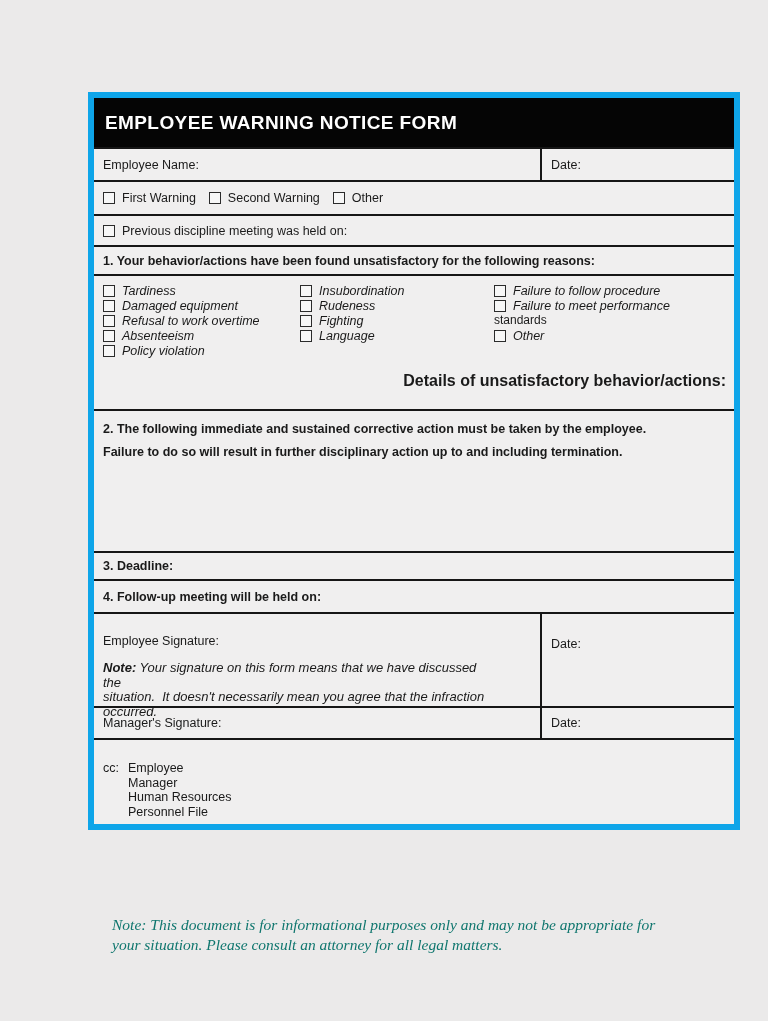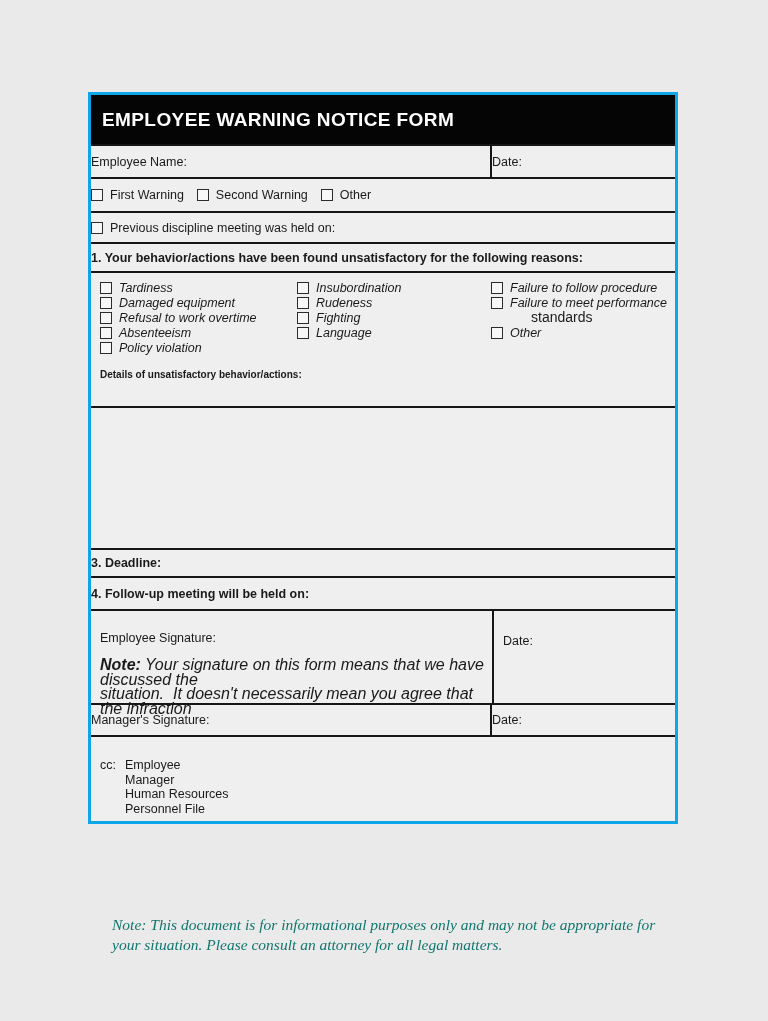--- a/index.html
+++ b/index.html
@@ -6,56 +6,56 @@
   body {
     width:768px; height:1021px;
     background:#ebeaea;
     font-family:"Liberation Sans", sans-serif;
     color:#1a1a1a;
     -webkit-font-smoothing:antialiased;
   }
   .canvas { position:relative; width:768px; height:1021px; overflow:hidden; }
 
   .form {
-    position:absolute; left:88px; top:92px; width:590px;
-    border:3px solid #0ea5e9; background:#f0efef; box-sizing:border-box;
+    position:absolute; left:88px; top:92px; width:652px;
+    border:6px solid #0ea5e9; background:#f0efef; box-sizing:border-box;
   }
   .hdr { height:49px; background:#050505; display:flex; align-items:center; padding-left:11px; }
   .hdr-title { color:#ffffff; font-weight:bold; font-size:19px; letter-spacing:0.4px; }
 
   .row { border-top:2px solid #161616; background:#f0efef; box-sizing:border-box; }
   .r33{height:33px} .r34{height:34px} .r31{height:31px} .r29{height:29px}
   .r135{height:135px} .r142{height:142px} .r28{height:28px}
   .r94{height:94px} .r32{height:32px} .r86{height:86px}
 
-  .vc { display:flex; align-items:center; }
+  .vc { display:flex; align-items:center; padding-left:9px; }
   .lbl { font-size:12.5px; }
   .bold { font-weight:bold; }
 
   .split { display:flex; }
   .cl { flex:1; border-right:2px solid #161616; box-sizing:border-box; }
   .cr { width:183px; flex:none; }
 
   .cb {
     width:10px; height:10px; flex:none;
     border:1.5px solid #2b2b2b; background:#f7f7f7; display:inline-block;
   }
   .cbi { display:flex; align-items:center; gap:7px; font-size:12.5px; }
   .optrow { gap:13px; }
 
   .cols { display:flex; padding:7px 0 0 9px; }
   .c1 { width:197px; } .c2 { width:194px; } .c3 { flex:1; }
   .cbl { display:flex; align-items:center; gap:7px; height:15px; font-size:12.5px;font-style:italic; }
-  .wrapline { height:15px; line-height:15px; font-size:14px;margin-left:40px; }
-  .details { font-weight:bold; font-size:10px; margin:14px 0 0 9px; }
+  .wrapline { height:15px; line-height:15px; font-size:12px; }
+  .details { font-weight:bold; font-size:16px; margin:14px 8px 0 9px;text-align:right; }
 
   .sec2 { padding:7px 14px 0 9px; font-weight:bold; font-size:12.5px; line-height:23px; }
 
   .sigcell { padding:20px 0 0 9px; }
-  .note { font-style:italic; font-size:16px; line-height:14.5px; margin-top:13px; width:392px; }
+  .note { font-style:italic; font-size:13px; line-height:14.5px; margin-top:13px; width:392px; }
   .note .np { font-weight:bold; }
   .pre { white-space:pre-wrap;font-style:italic; }
 
   .ccrow { display:flex; padding:21px 0 0 9px; font-size:12.5px; gap:9px; }
   .ccitems div { line-height:14.5px; }
 
   .fill { flex:1; align-self:stretch; }
 
   .footer {
     position:absolute; left:112px; top:915px; width:566px;
@@ -169,39 +169,44 @@
             <span class="cb"></span>
             <span>Other</span>
           </div>
         </div>
       </div>
       <div class="details">Details of unsatisfactory behavior/actions:</div>
       <div style="height:28px;"></div>
     </div>
 
     <div class="row r142">
+      <div class="sec2">
+        <div>2. The following immediate and sustained corrective action must be taken by the employee.</div>
+        <div>Failure to do so will result in further disciplinary action up to and including termination.</div>
+      </div>
       <div style="height:72px;"></div>
     </div>
 
     <div class="row r28 vc">
       <span class="lbl bold">3. Deadline:</span>
       <span class="fill"></span>
     </div>
 
     <div class="row r33 vc">
       <span class="lbl bold">4. Follow-up meeting will be held on:</span>
       <span class="fill"></span>
     </div>
 
     <div class="row r94 split">
       <div class="cl sigcell">
         <div class="lbl">Employee Signature:</div>
         <div class="note">
           <div><span class="np">Note:</span> <span>Your signature on this form means that we have discussed the</span></div>
           <div class="pre">situation.  It doesn't necessarily mean you agree that the infraction</div>
+          <div>occurred.</div>
         </div>
       </div>
       <div class="cr sigcell">
         <span class="lbl">Date:</span>
       </div>
     </div>
 
     <div class="row r32 split">
       <div class="cl vc">
         <span class="lbl">Manager's Signature:</span>

